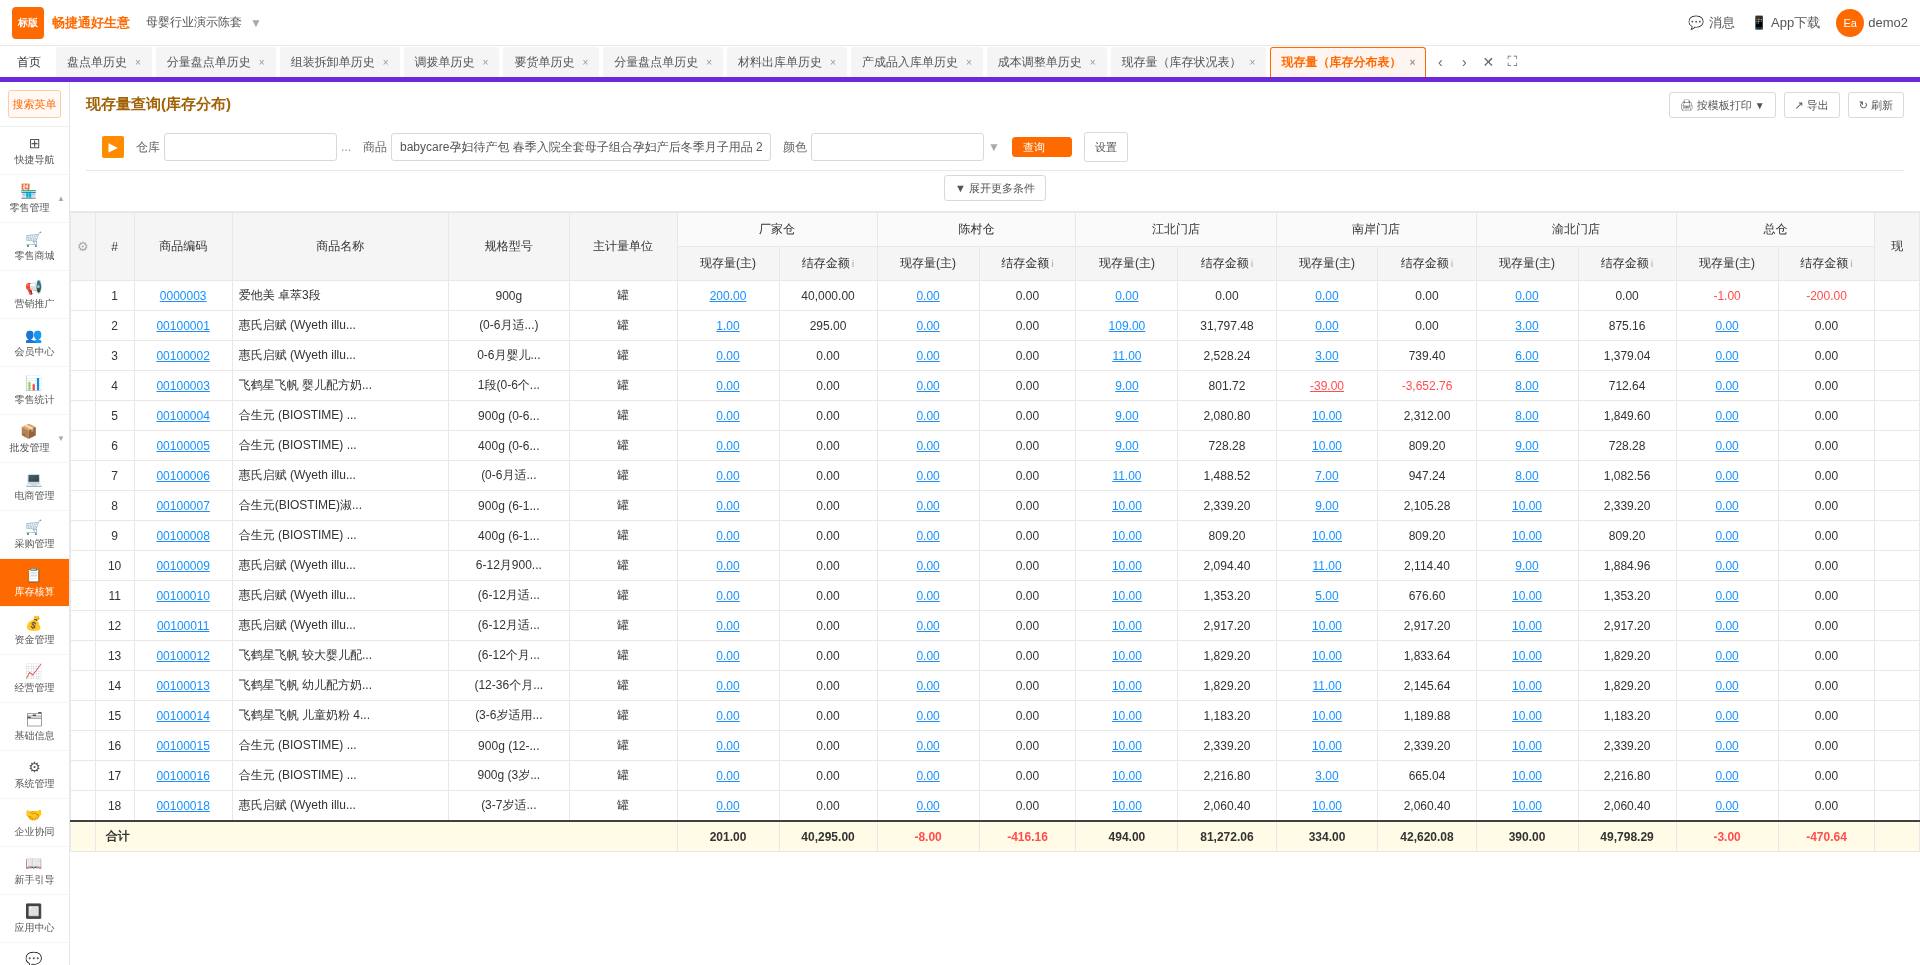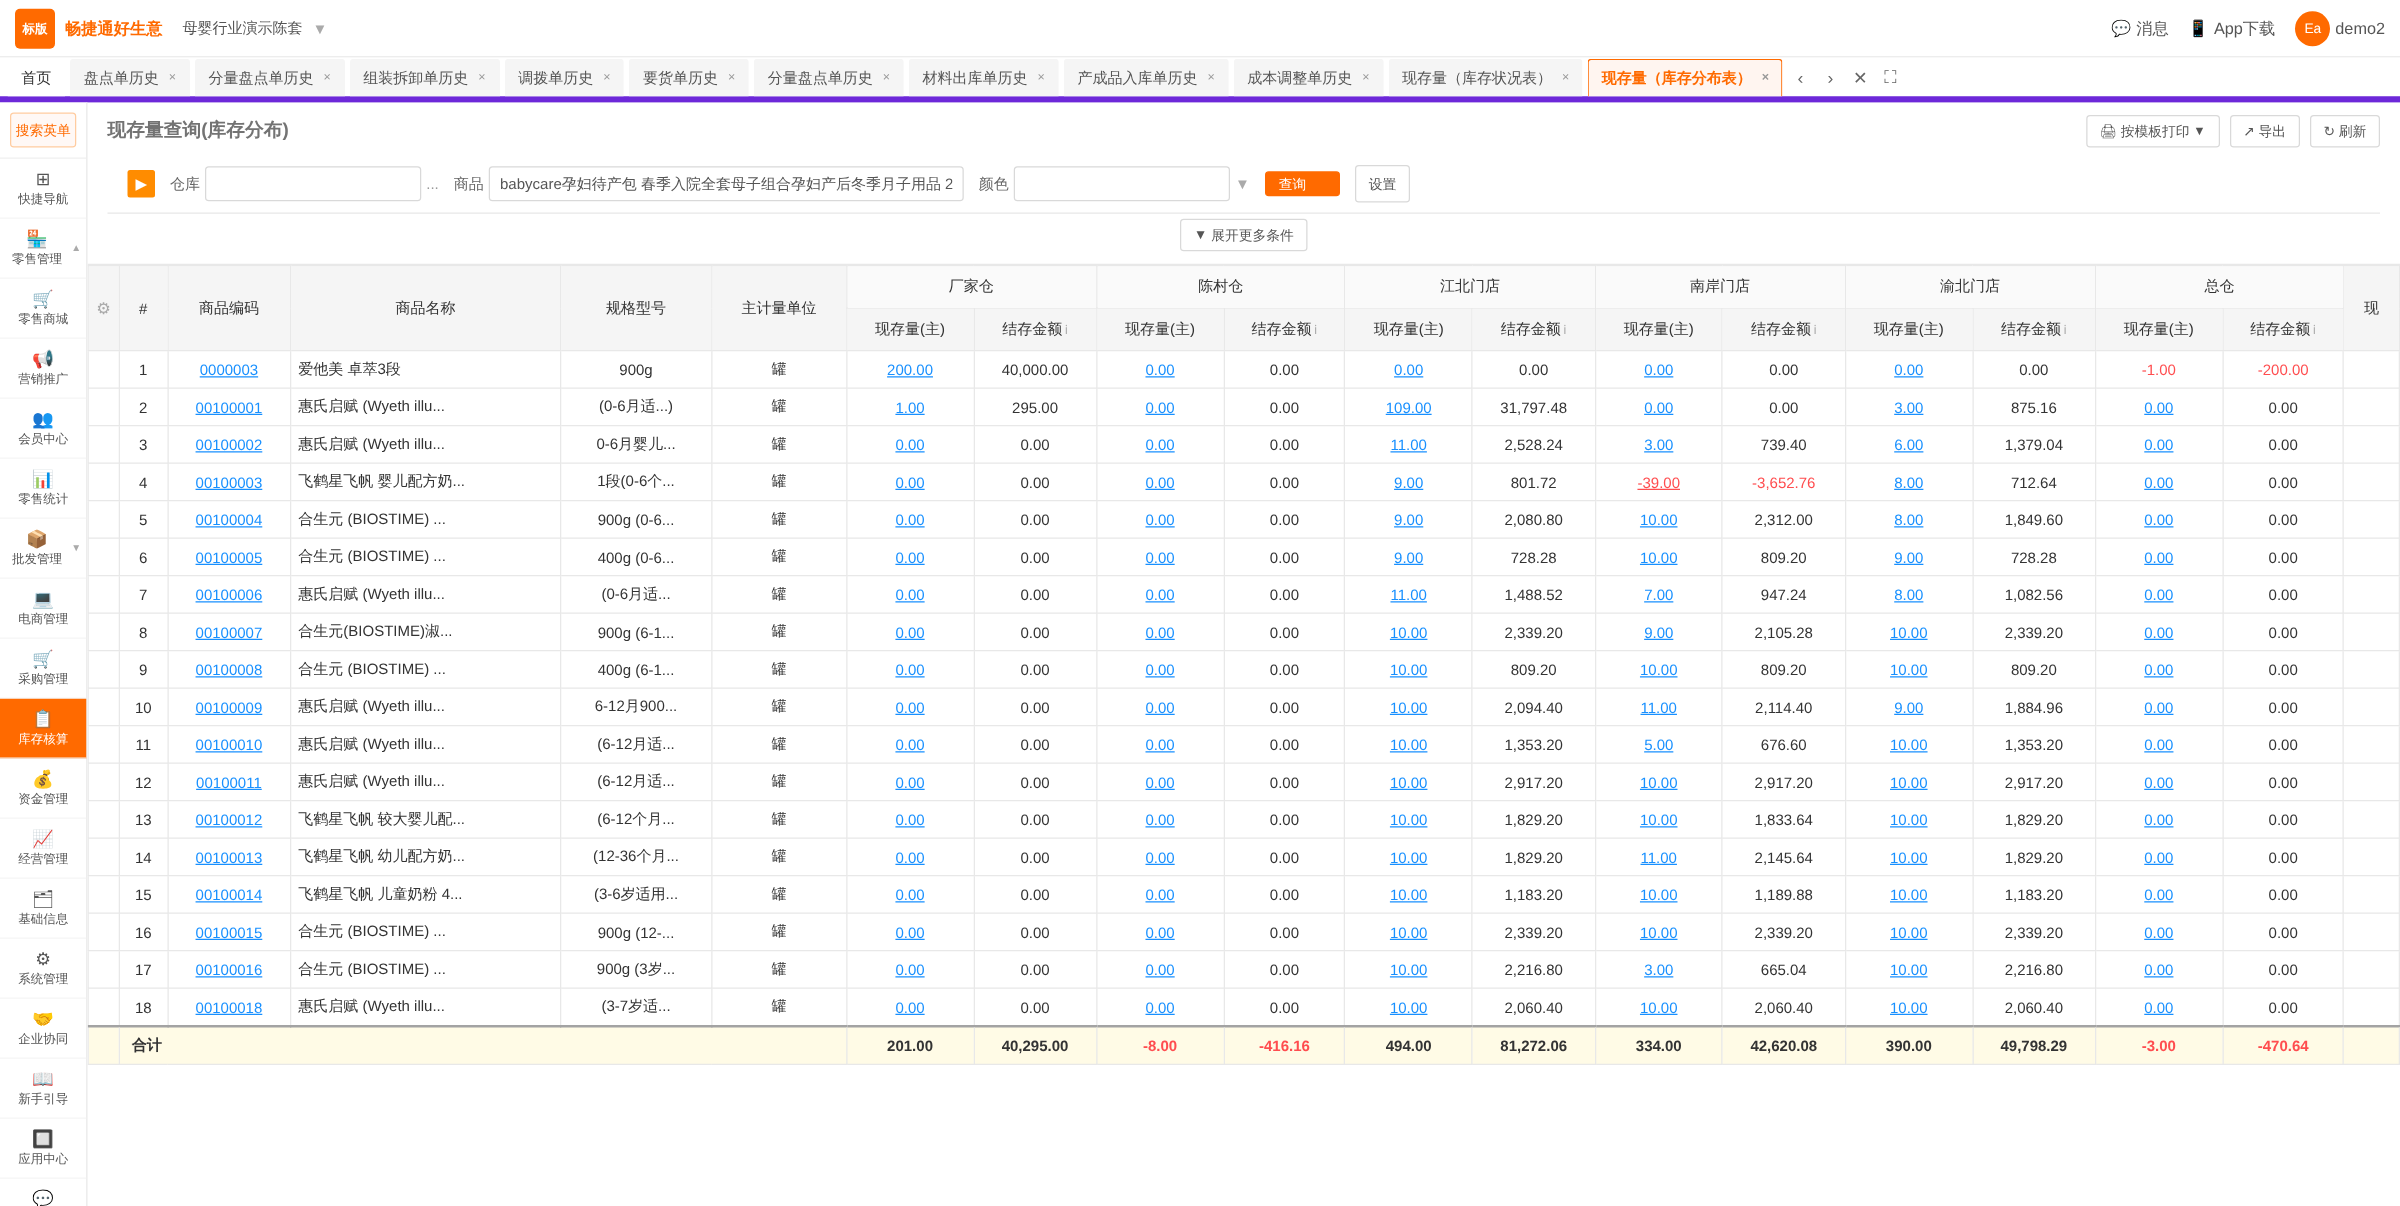--- a/index.html
+++ b/index.html
@@ -30,21 +30,21 @@
     .sidebar-search { padding: 8px; border-bottom: 1px solid #f0f0f0; }
     .sidebar-search-btn { width: 100%; height: 28px; background: #fff8f5; border: 1px solid #ffcca0; border-radius: 3px; color: #ff6a00; font-size: 11px; cursor: pointer; }
     .sidebar-nav-item { padding: 8px 4px; text-align: center; cursor: pointer; font-size: 11px; color: #555; border-bottom: 1px solid #f5f5f5; }
     .sidebar-nav-item.active { background: #ff6a00; color: white; }
     .sidebar-nav-item .item-icon { font-size: 14px; margin-bottom: 2px; }
     .sidebar-nav-item .item-label { font-size: 10px; line-height: 1.3; }
     
     
     .content { flex: 1; display: flex; flex-direction: column; overflow: hidden; }
     .page-header { background: #fff; padding: 10px 16px 4px; border-bottom: 1px solid #e8e8e8; }
-    .page-title { font-size: 15px; font-weight: bold; color: #737373; margin-bottom: 8px; }
+    .page-title { font-size: 15px; font-weight: bold; color: #a16207; margin-bottom: 8px; }
     .page-actions { display: flex; justify-content: flex-end; gap: 8px; margin-bottom: 6px; }
     .action-btn { height: 26px; padding: 0 10px; border: 1px solid #d9d9d9; border-radius: 3px; background: #fff; font-size: 11px; cursor: pointer; display: flex; align-items: center; gap: 3px; color: #555; }
     .action-btn.primary { background: #ff6a00; color: white; border-color: #ff6a00; }
     .action-btn.secondary { background: #fff; color: #555; }
     
     
     .filter-bar { background: #fff; padding: 8px 16px; border-bottom: 1px solid #e8e8e8; display: flex; align-items: center; gap: 12px; flex-wrap: wrap; }
     .filter-group { display: flex; align-items: center; gap: 4px; }
     .filter-label { font-size: 12px; color: #666; white-space: nowrap; }
     .filter-input { height: 28px; border: 1px solid #d9d9d9; border-radius: 3px; padding: 0 8px; font-size: 12px; background: #fff; min-width: 80px; }
@@ -54,21 +54,21 @@
     .orange-arrow { width: 22px; height: 22px; background: #ff8c00; color: white; border-radius: 2px; display: flex; align-items: center; justify-content: center; font-size: 12px; cursor: pointer; }
     
     
     .table-area { flex: 1; overflow: auto; padding: 0; background: #fff; }
     .data-table { width: 100%; border-collapse: collapse; font-size: 12px; min-width: 1800px; }
     .data-table thead tr { background: #f5f5f5; }
     .data-table th { padding: 8px 6px; text-align: center; border: 1px solid #e8e8e8; font-weight: normal; color: #333; white-space: nowrap; position: sticky; top: 0; background: #f5f5f5; z-index: 2; }
     .data-table th.group-header { background: #fafafa; }
     .data-table td { padding: 6px 6px; text-align: center; border: 1px solid #e8e8e8; white-space: nowrap; }
     .data-table tr.summary-row { background: #fffbe6; font-weight: bold; }
-    .data-table tr.summary-row td { border-top: 2px solid #a3a3a3; }
+    .data-table tr.summary-row td { border-top: 2px solid #404040; }
     .num-link { color: #1890ff; text-decoration: underline; cursor: pointer; }
     .num-negative { color: #ff4d4f; }
     .col-settings { width: 22px; text-align: center; }
     .gear-icon { color: #aaa; cursor: pointer; font-size: 13px; }
     .info-icon { color: #aaa; font-size: 10px; margin-left: 2px; cursor: pointer; }
     
     
     .summary-row td.label { text-align: left; padding-left: 10px; font-weight: bold; }
   </style>
 </head>

